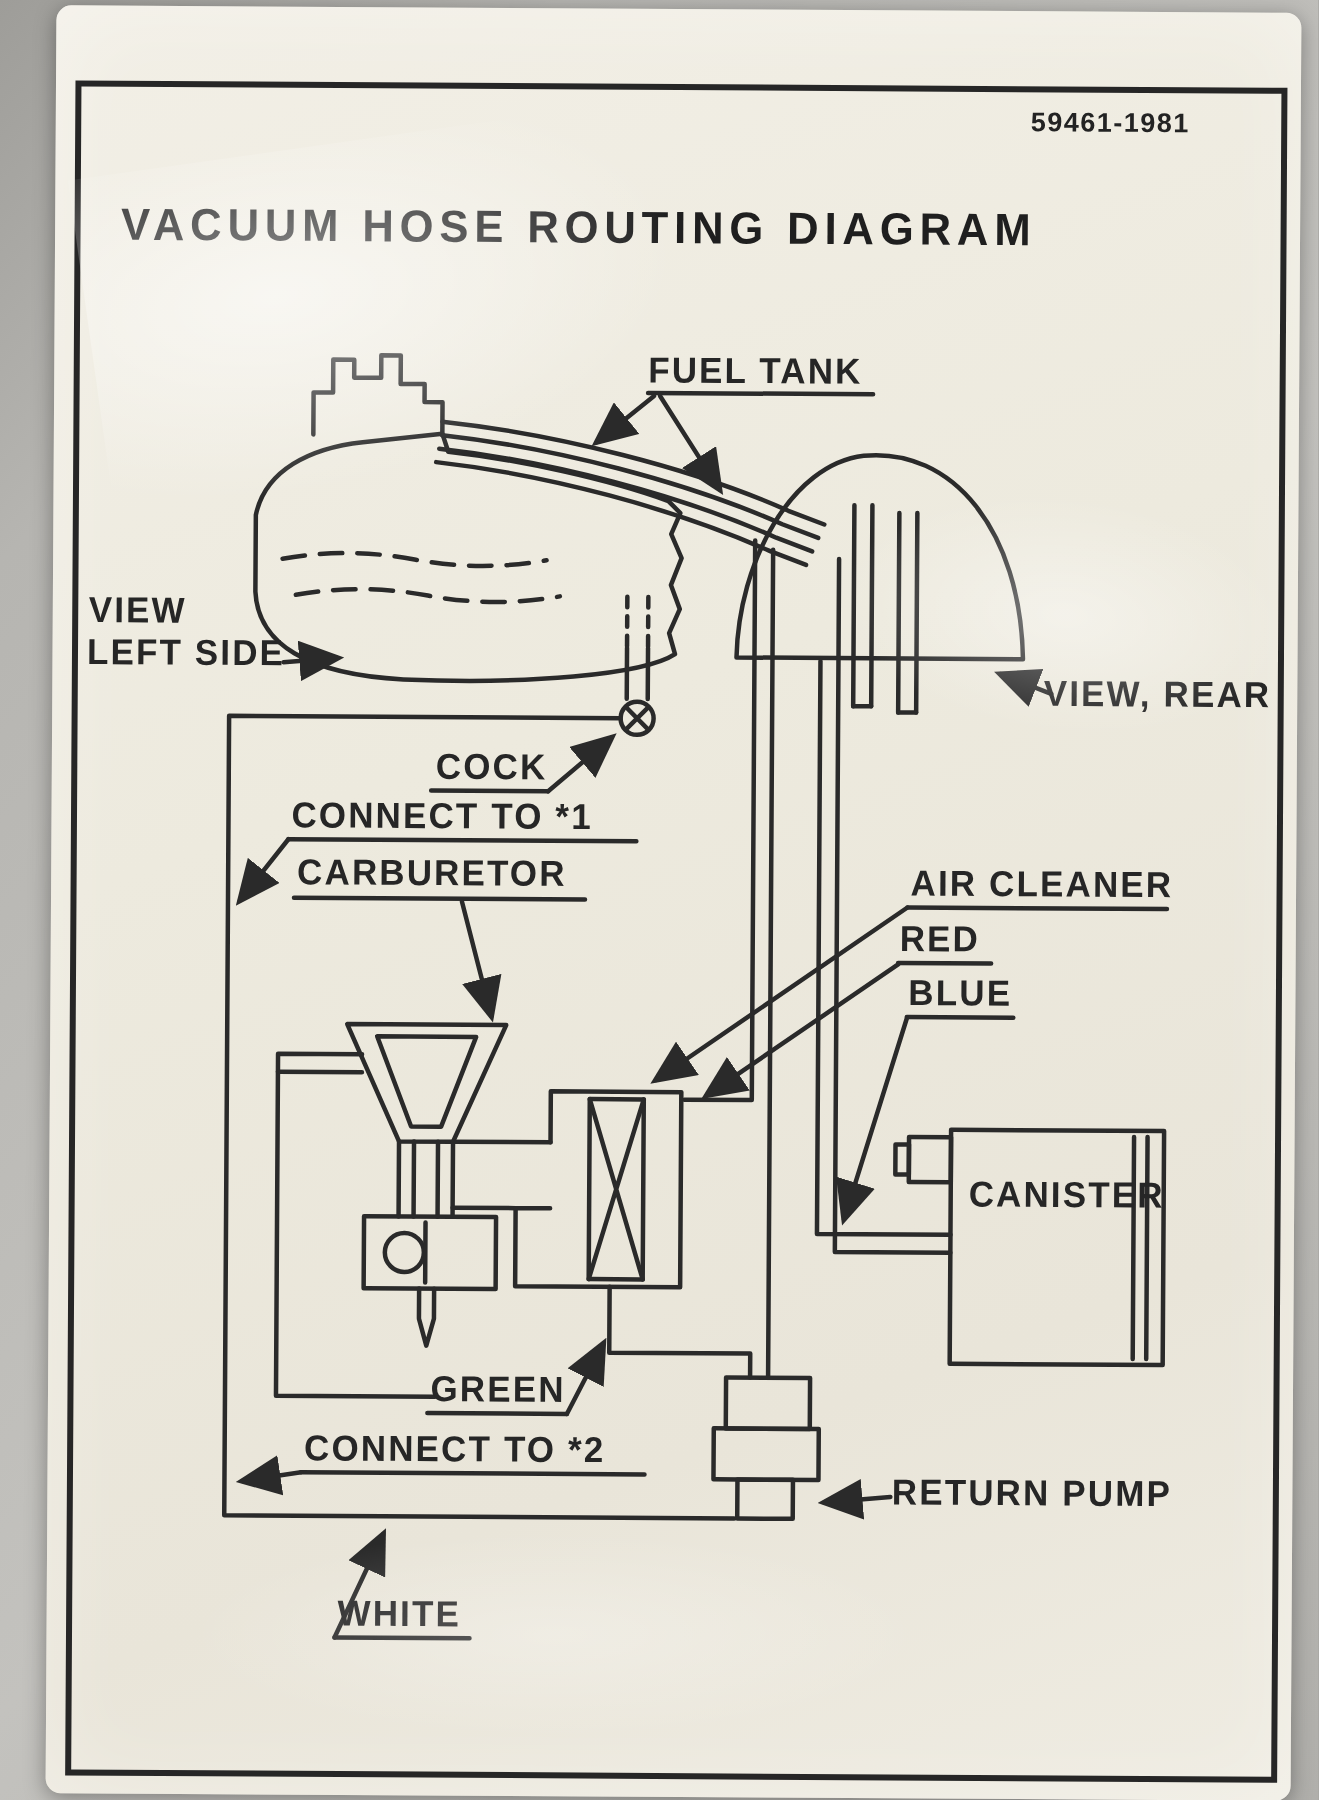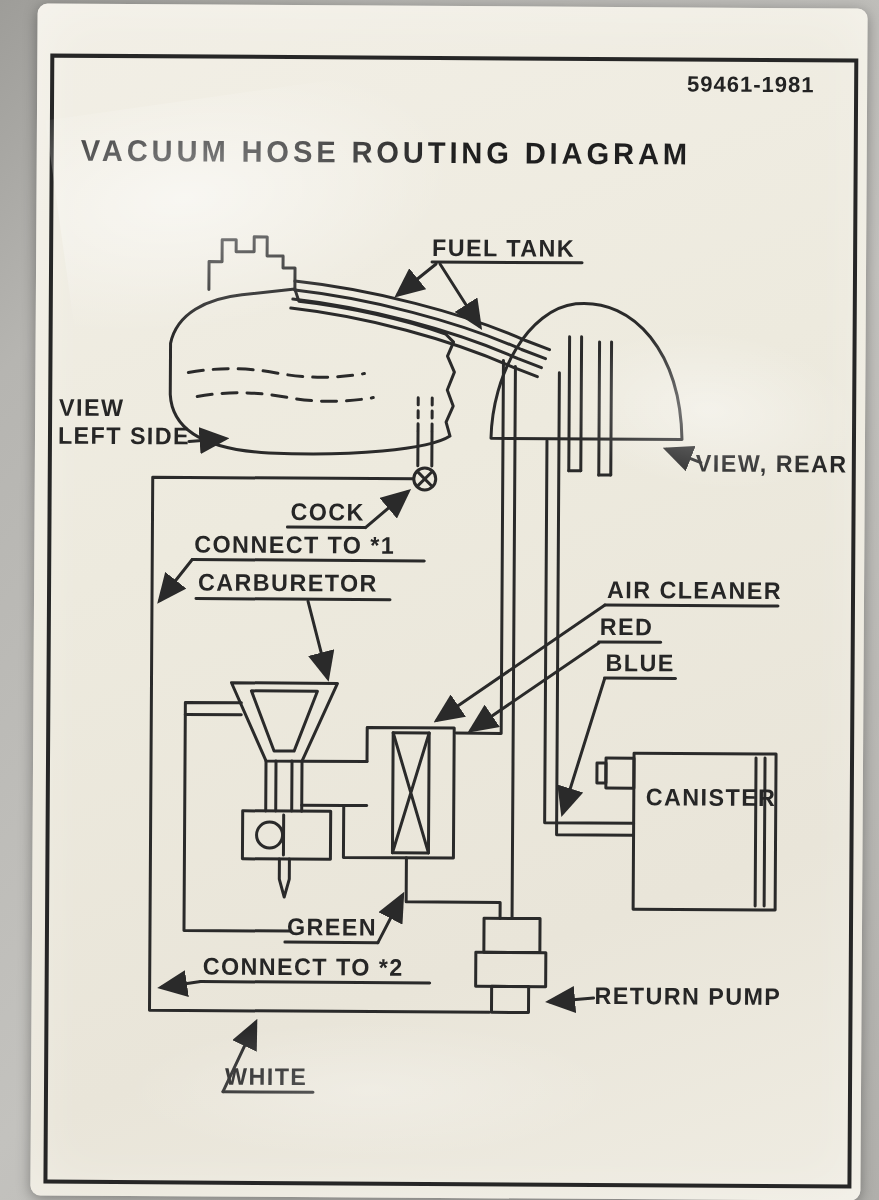--- a/index.html
+++ b/index.html
@@ -23,21 +23,21 @@
   .content{
     position:absolute;inset:0;
     transform:rotate(0.35deg);
   }
   .frame{
     position:absolute;left:47px;top:56px;width:800px;height:1122px;
     border:4px solid #262626;
   }
   .part-number{
     position:absolute;left:684px;top:70px;
-    font-size:22px;font-weight:700;letter-spacing:1px;color:#232323;
+    font-size:18px;font-weight:700;letter-spacing:1px;color:#232323;
     white-space:nowrap;
   }
   .title{
     position:absolute;left:78px;top:136px;
     font-size:30px;font-weight:700;letter-spacing:4px;color:#1f1f1f;
     white-space:nowrap;transform:scaleX(0.97);transform-origin:left center;
   }
   .lbl{
     position:absolute;
     font-size:24px;font-weight:700;letter-spacing:1.5px;color:#262626;

